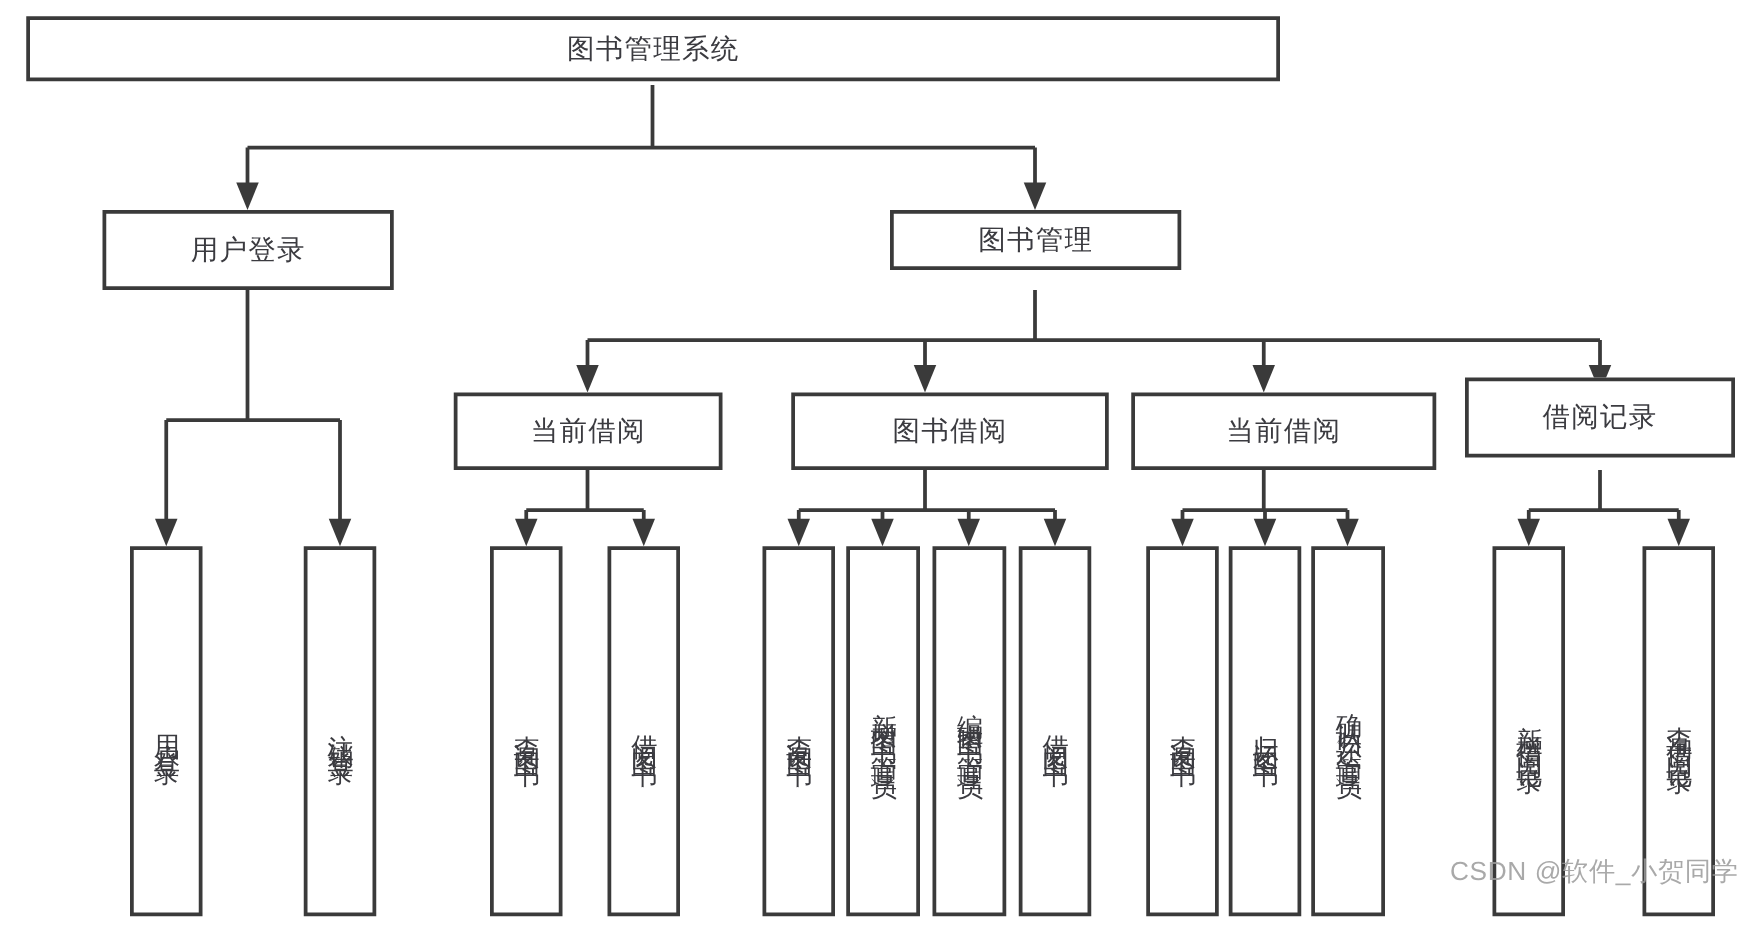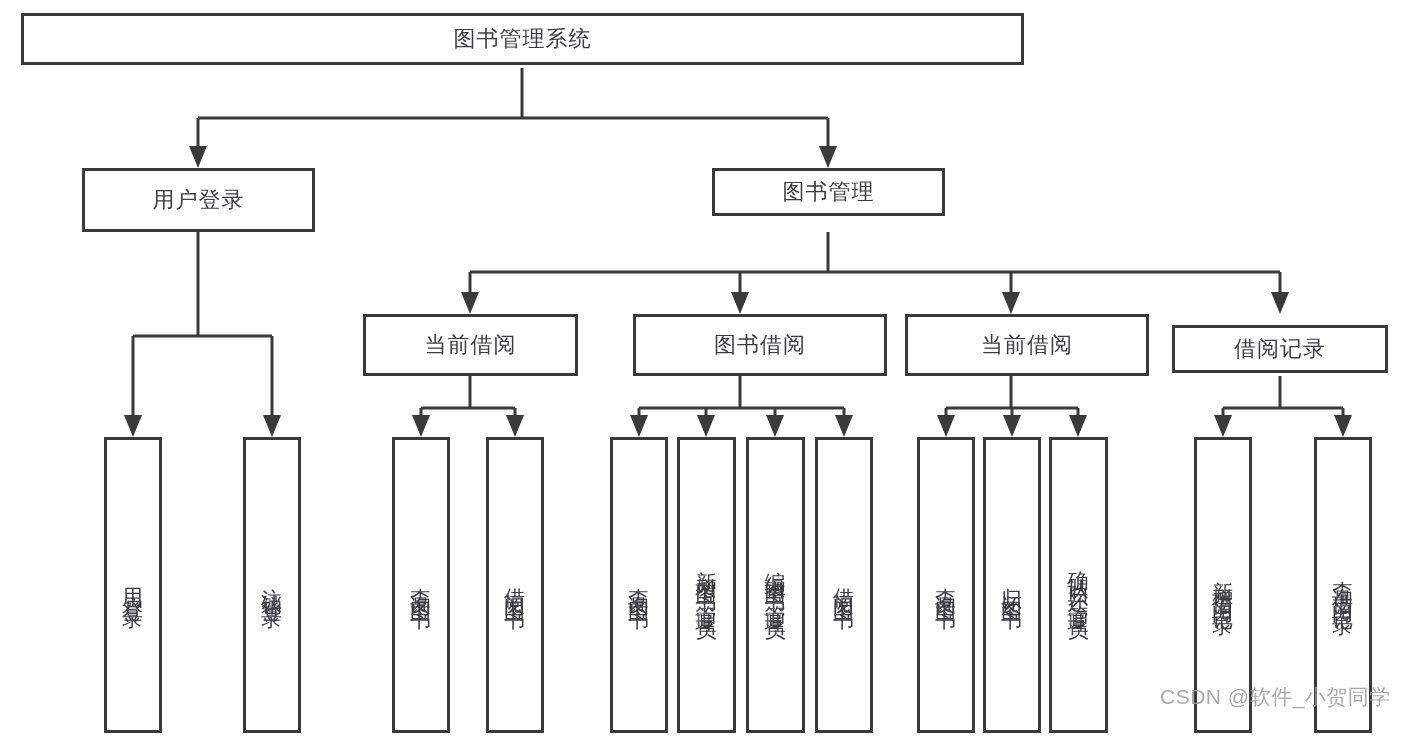--- a/index.html
+++ b/index.html
@@ -101,21 +101,21 @@
 
   <div class="node h" style="left:363px;top:314px;width:215px;height:62px">
     <span>当前借阅</span>
   </div>
   <div class="node h" style="left:633px;top:314px;width:254px;height:62px">
     <span>图书借阅</span>
   </div>
   <div class="node h" style="left:905px;top:314px;width:244px;height:62px">
     <span>当前借阅</span>
   </div>
-  <div class="node h" style="left:1172px;top:325px;width:216px;height:48px">
+  <div class="node h" style="left:1172px;top:302px;width:216px;height:64px">
     <span>借阅记录</span>
   </div>
 
   <div class="node v" style="left:104px;top:437px;width:58px;height:296px">
     <span>用户登录</span>
   </div>
   <div class="node v" style="left:243px;top:437px;width:58px;height:296px">
     <span>注销登录</span>
   </div>
 

